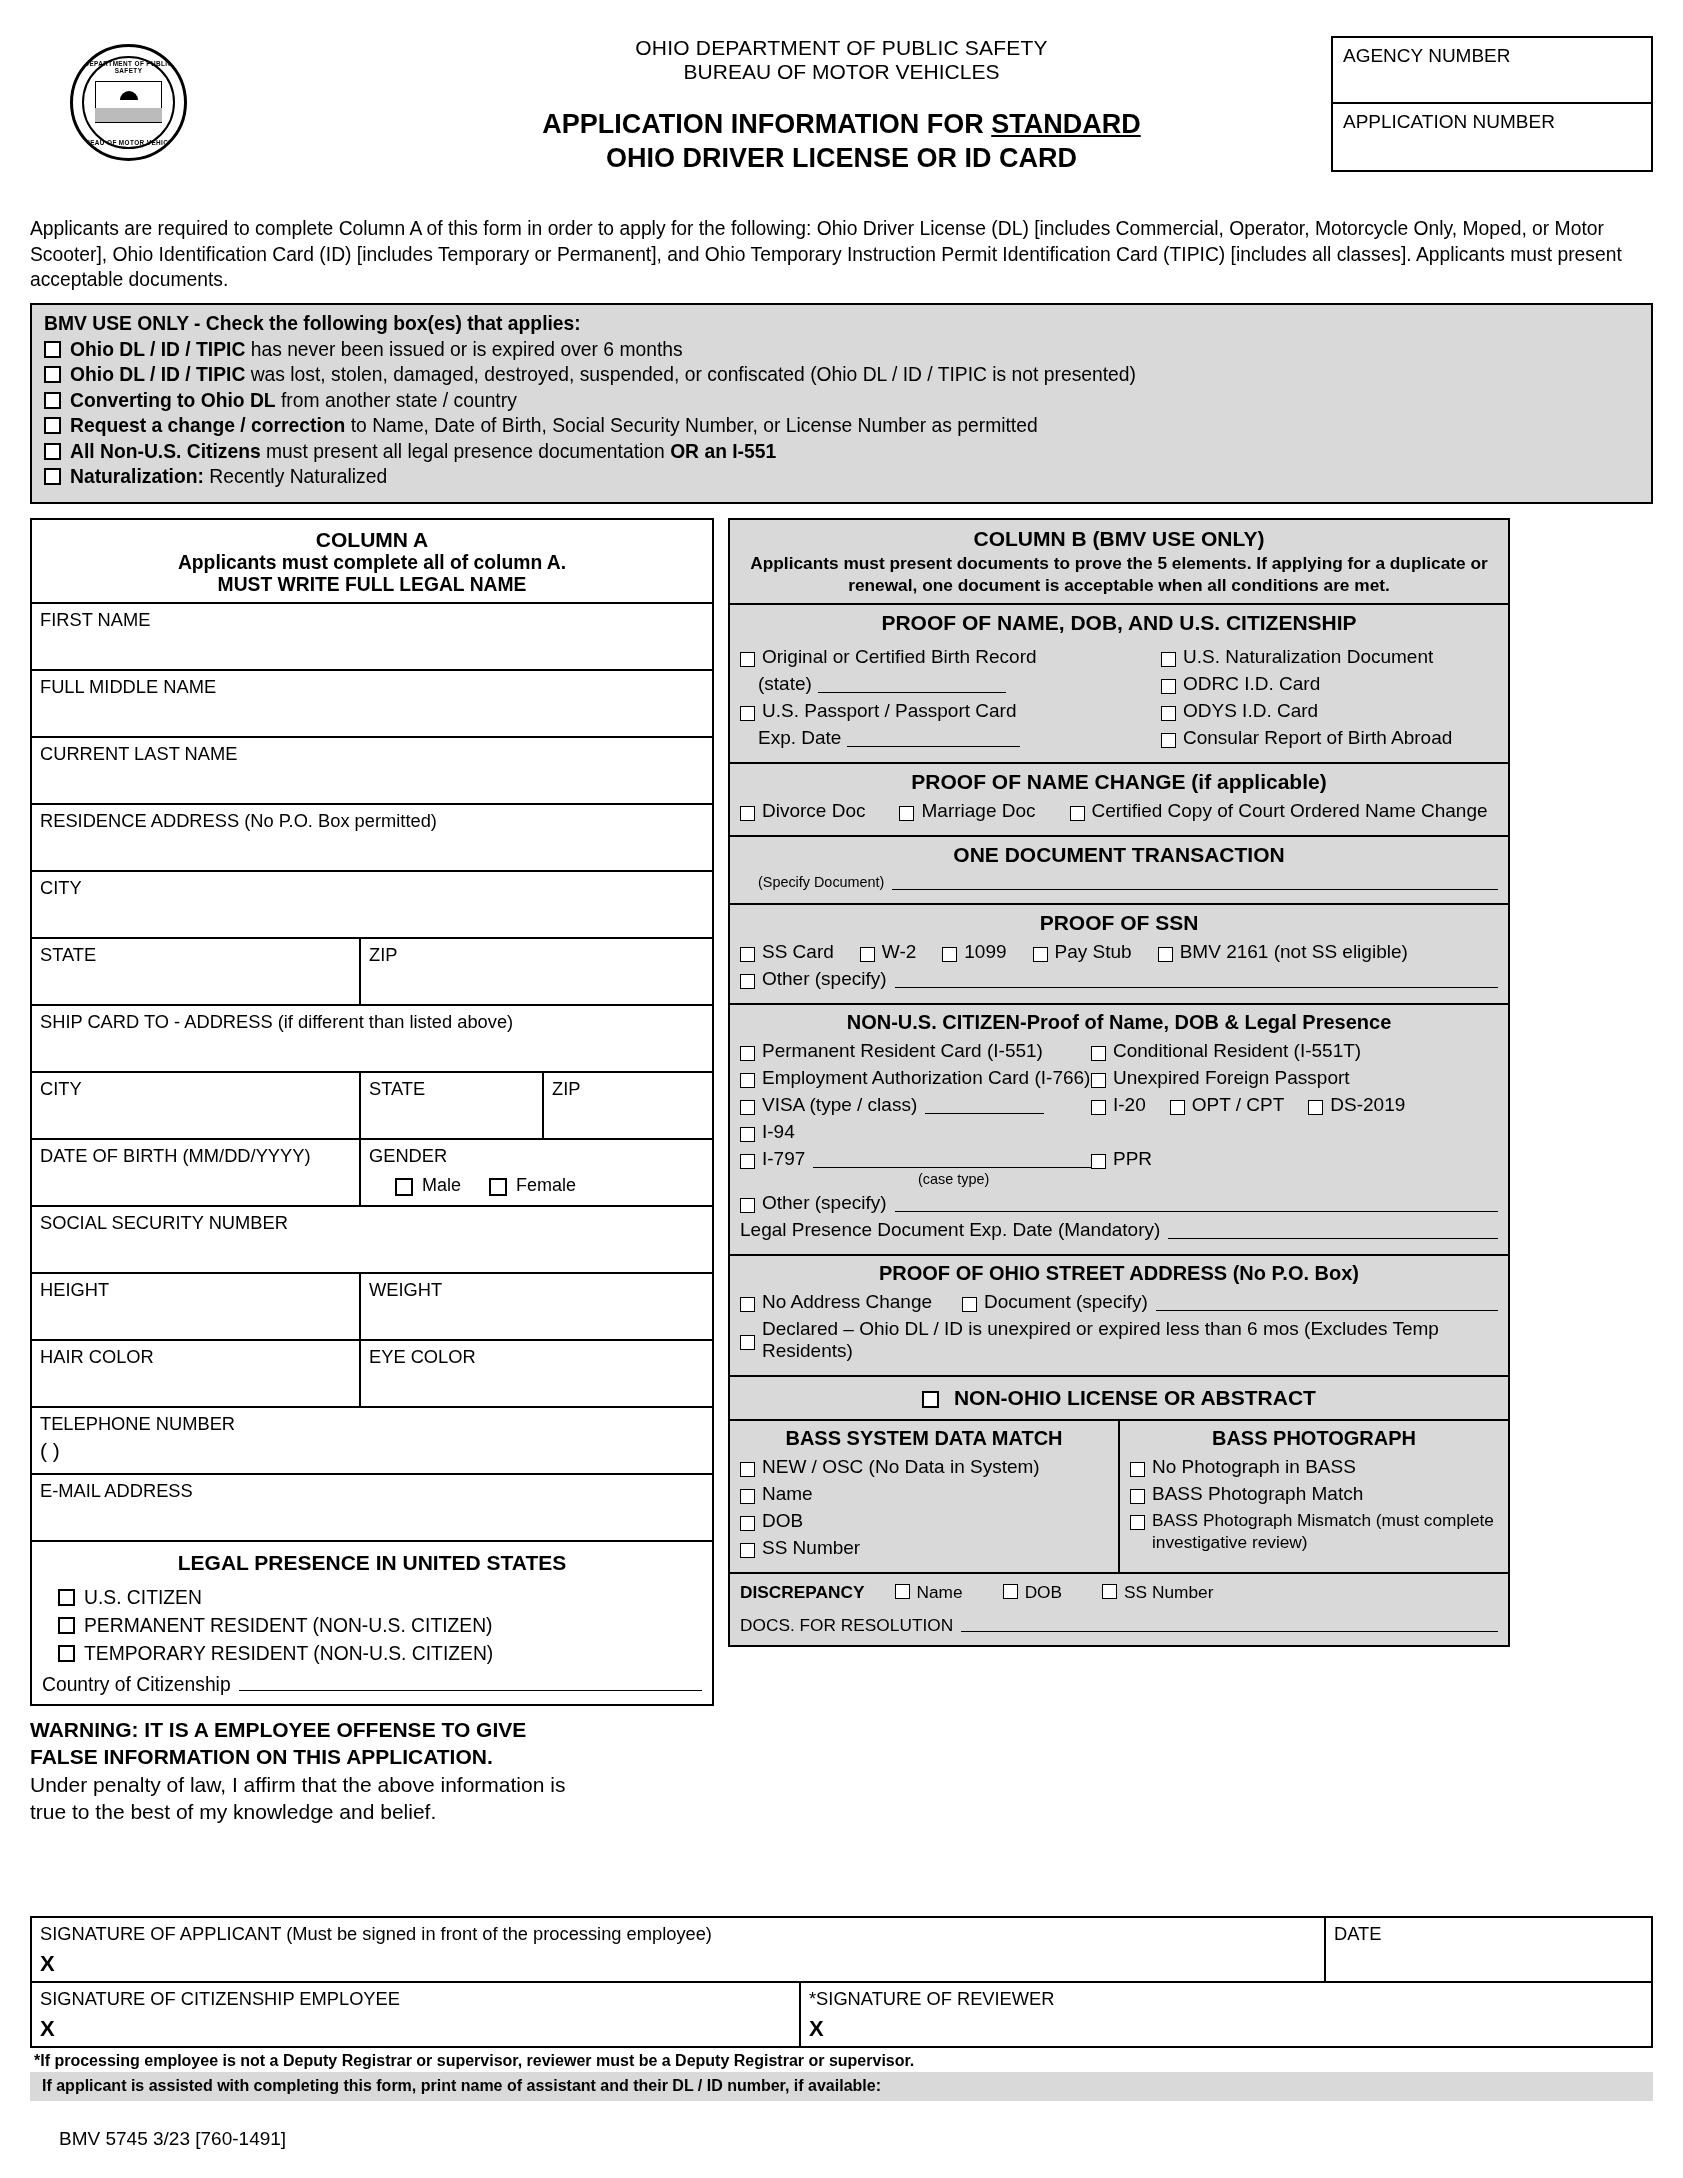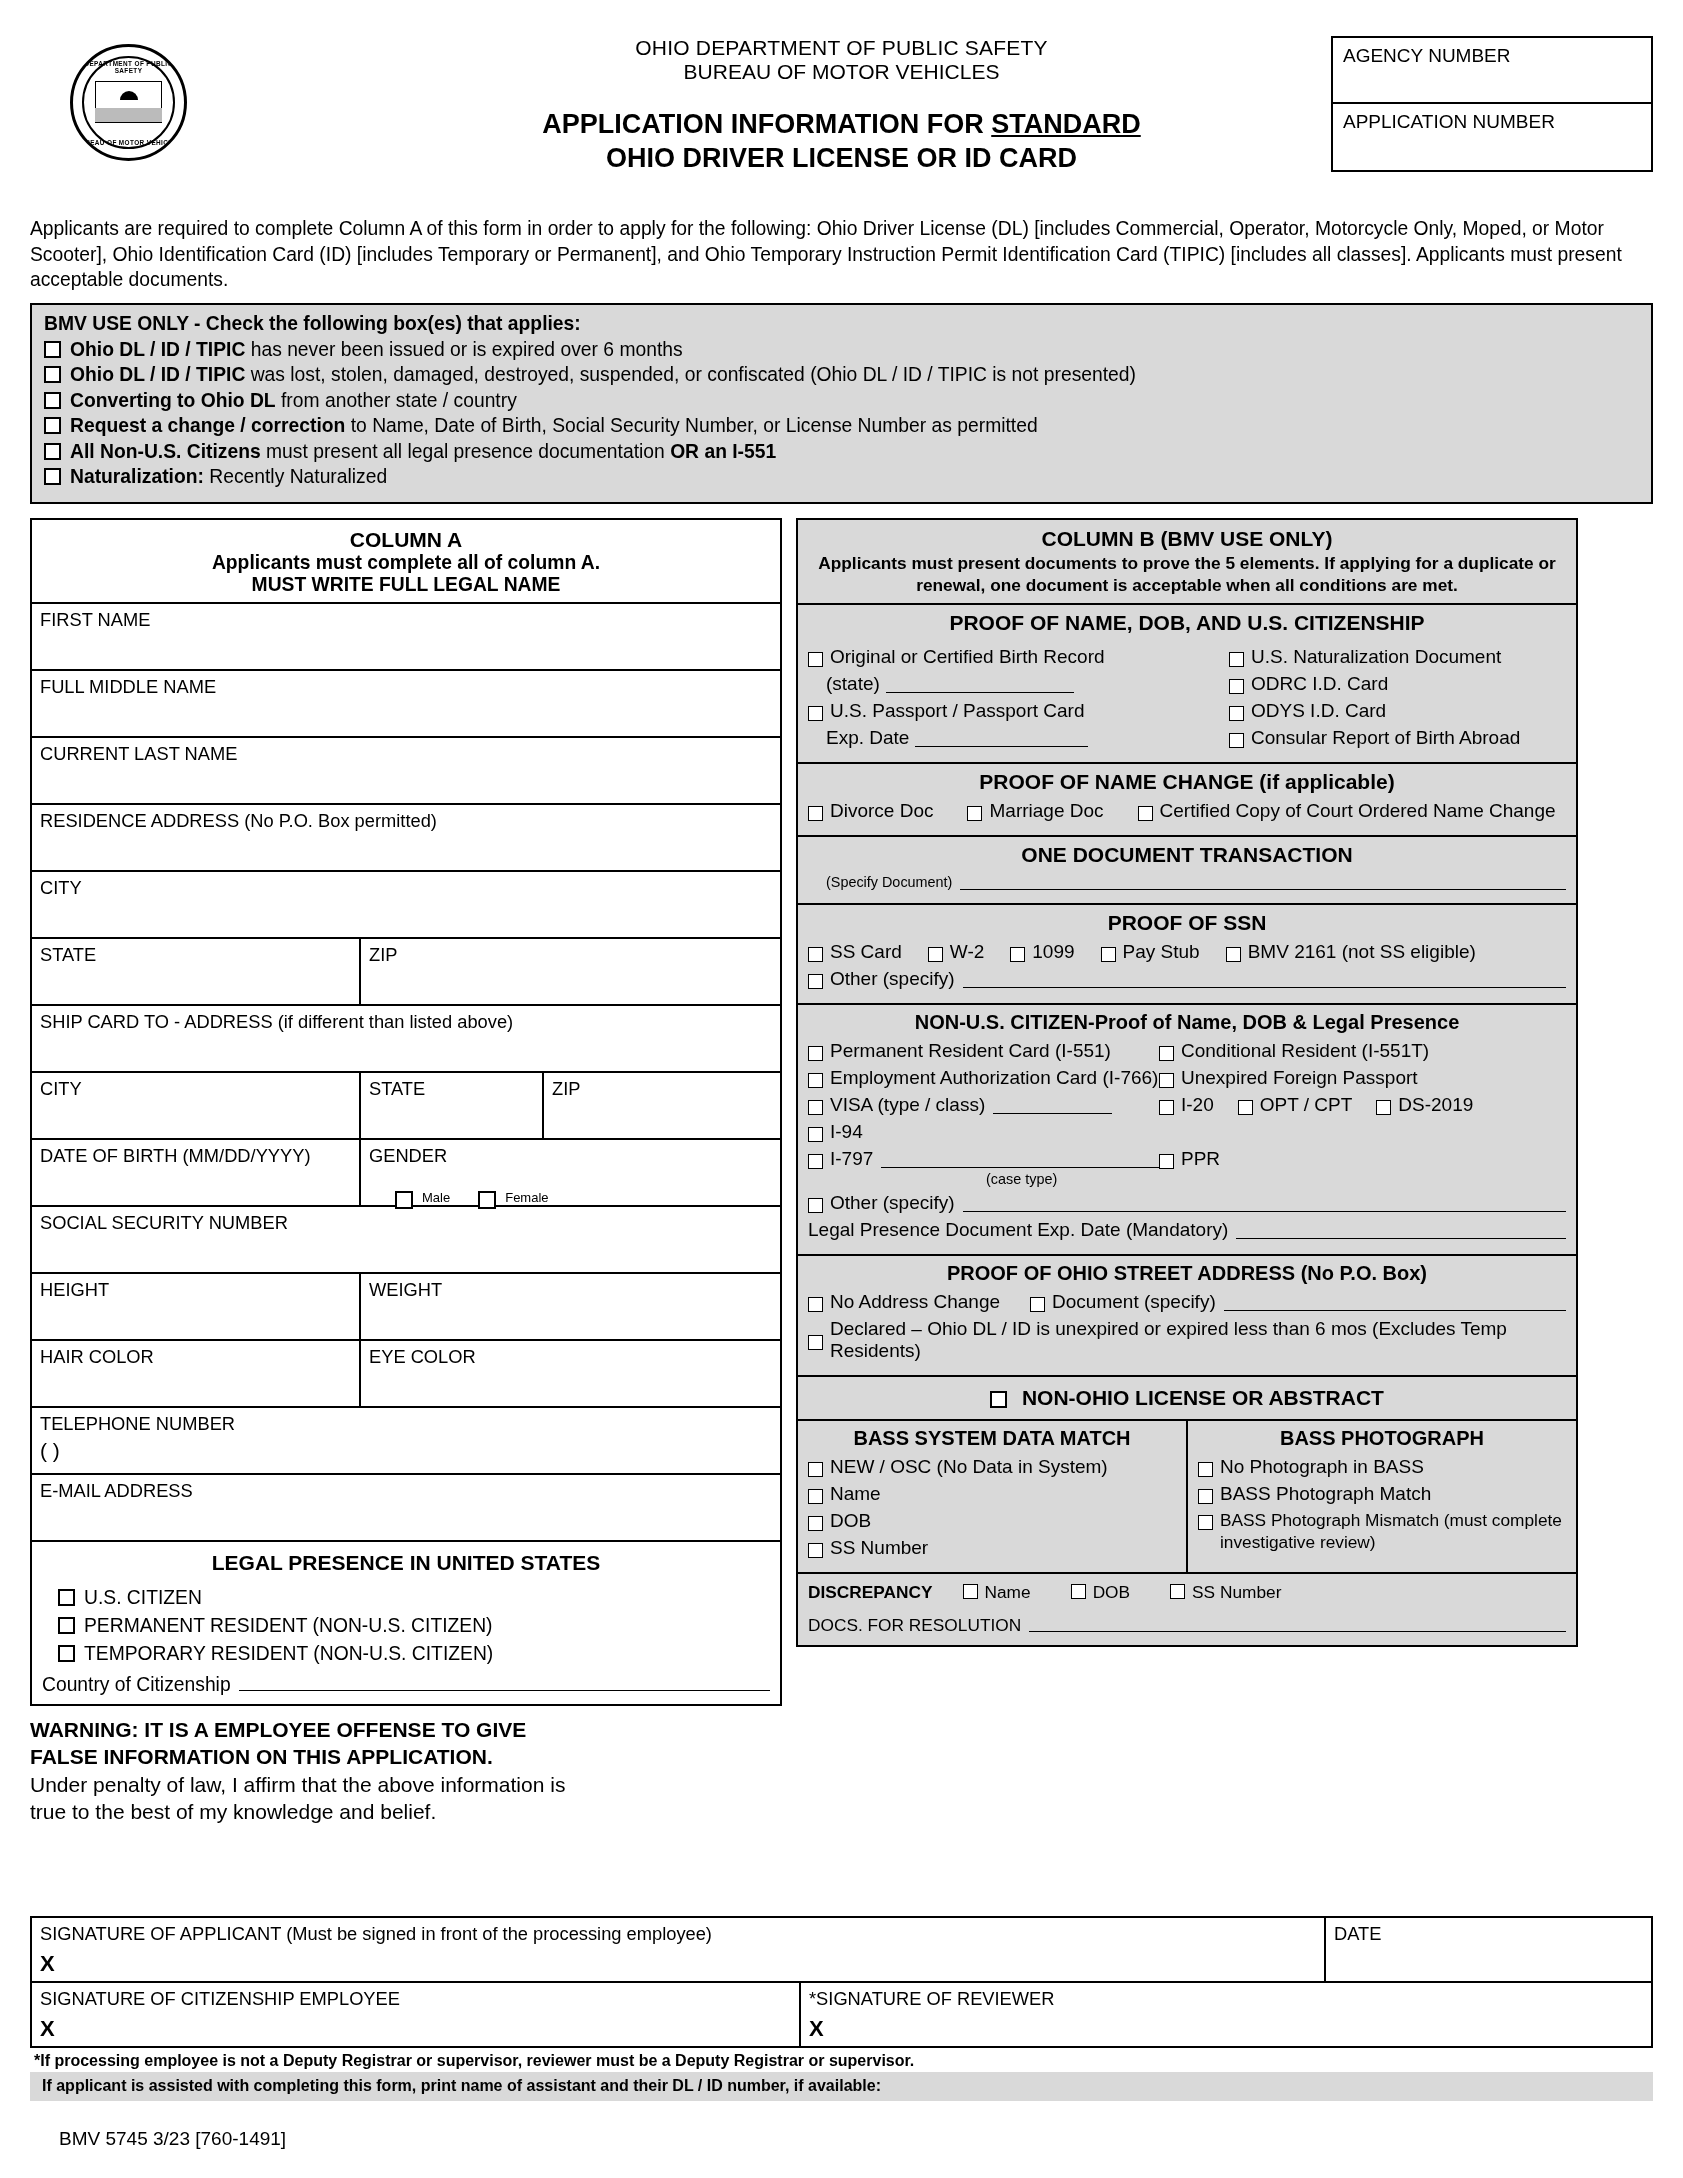--- a/index.html
+++ b/index.html
@@ -41,21 +41,21 @@
 
   
   .bmv-box { border: 2px solid #000; background: #d9d9d9; margin-top: 10px; padding: 8px 12px 10px 12px; }
   .bmv-box .hdr { font-weight: bold; font-size: 19.3px; margin-bottom: 4px; }
   .bmv-row { display:flex; align-items: baseline; font-size: 19.3px; margin: 3.5px 0; }
   .cb { display:inline-block; width: 17px; height: 17px; border: 2px solid #000; background:#fff; margin-right: 9px; flex: 0 0 auto; position: relative; top: 2px;}
   .cb.sm { width: 15px; height: 15px; border-width: 1.6px; margin-right:7px; top:2px;}
 
   
   .cols { display:flex; gap: 14px; margin-top: 14px; align-items: flex-start; }
-  .colA { width: 752px; border: 2px solid #000; background:#fff; }
+  .colA { width: 684px; border: 2px solid #000; background:#fff; }
   .colB { width: 782px; border: 2px solid #000; background:#d9d9d9; }
 
   .colA .head { text-align:center; font-weight:bold; font-size: 21px; padding: 8px 0 2px 0; }
   .colA .head .s2 { font-size: 19.3px; }
   .colA .head .s3 { font-size: 19.3px; padding-bottom: 4px;}
 
   .fieldrow { border-top: 2px solid #000; display:flex; }
   .field { padding: 5px 0 0 8px; font-size: 18.3px; height: 65px; flex:1; border-left: 2px solid #000; }
   .field:first-child { border-left: none; }
 
@@ -69,21 +69,21 @@
   .legal-list .country { display:flex; align-items:baseline; margin-top: 6px; }
   .legal-list .country .ul { flex:1; border-bottom: 1.5px solid #000; margin-left: 8px; height: 20px; }
 
   
   .colB .topnote { text-align:center; padding: 7px 10px 7px 10px; }
   .colB .topnote .t1 { font-weight:bold; font-size: 21px; }
   .colB .topnote .t2 { font-weight:bold; font-size: 17.3px; line-height:1.25; margin-top: 2px;}
   .sec { border-top: 2px solid #000; padding: 6px 10px 8px 10px; }
   .sec h3 { margin: 0 0 6px 0; font-size: 21px; text-align:center; font-weight:bold; }
   .sec h3.small { font-size: 20px; }
-  .cbl { display:flex; align-items:center; font-size: 13px; margin-top: 14px; }
+  .cbl { display:flex; align-items:center; font-size: 18px; }
   .grid2 { display:flex; }
   .grid2 > div { flex: 1; }
   .ul { border-bottom: 1.2px solid #000; display:inline-block; vertical-align: bottom; height: 17px; }
   .row { display:flex; align-items:center; margin: 5px 0; }
   .row > * { margin-right: 0; }
   .tiny { font-size: 14.4px; }
 
   .bassrow { display:flex; border-top: 2px solid #000; }
   .bassrow .half { flex:1; padding: 6px 10px 8px 10px; }
   .bassrow .half + .half { border-left: 2px solid #000; }

